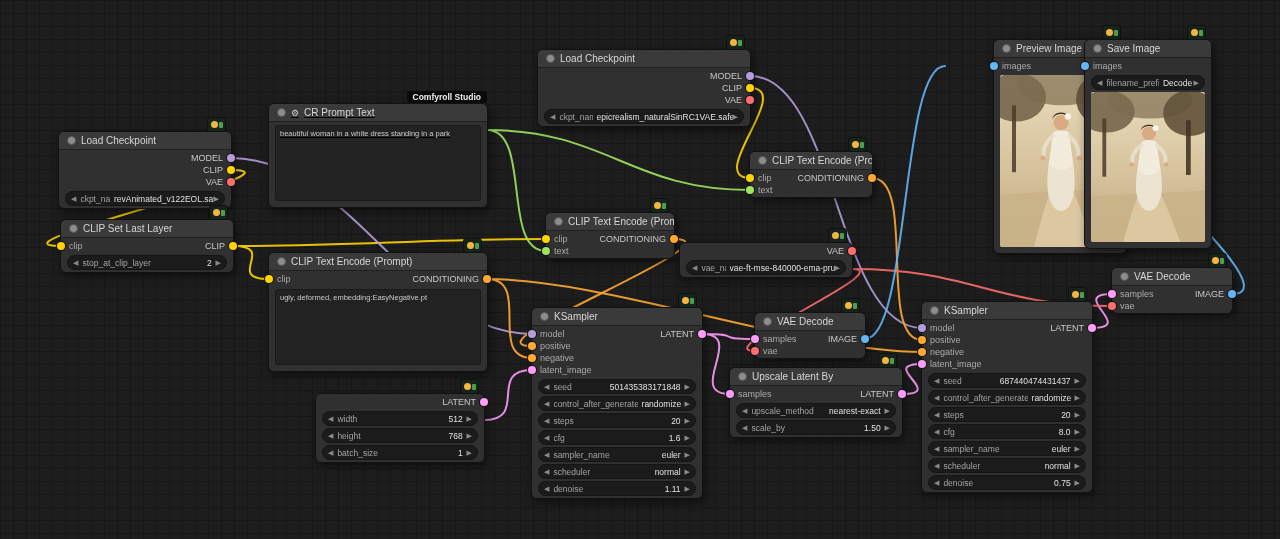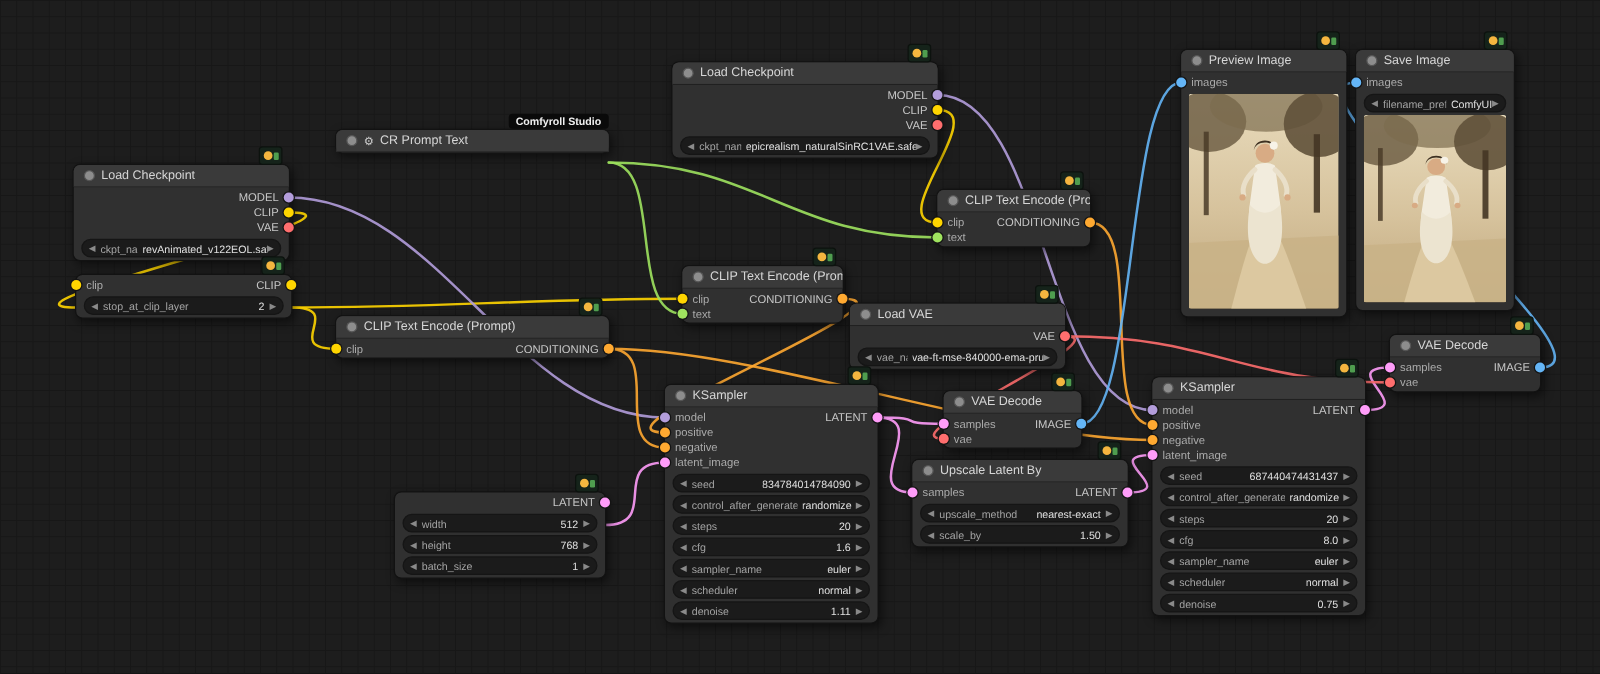--- a/index.html
+++ b/index.html
@@ -124,46 +124,51 @@
           <span class="w-label">ckpt_name</span>
           <span class="w-value">revAnimated_v122EOL.safetensors</span>
           <span class="w-arrow">▶</span>
         </div>
       </div>
       <div class="node" style="left: 60px; top: 219px; width: 172px;">
         <div class="nbadge">
           <span class="b-y"></span>
           <span class="b-g"></span>
         </div>
+        <div class="ntitle">
+          <span class="cdot"></span>
+          <span>CLIP Set Last Layer</span>
+        </div>
         <div class="slots">
           <div class="slot-row">
             <div class="in-slot">
               <span class="sdot" style="background: rgb(255, 213, 0);"></span>
               <span>clip</span>
             </div>
             <div class="out-slot">
               <span>CLIP</span>
               <span class="sdot" style="background: rgb(255, 213, 0);"></span>
             </div>
           </div>
         </div>
         <div class="widget">
           <span class="w-arrow">◀</span>
           <span class="w-label">stop_at_clip_layer</span>
           <span class="w-value">2</span>
           <span class="w-arrow">▶</span>
         </div>
       </div>
-      <div class="node" style="left: 268px; top: 103px; width: 218px;">
+      <div class="node" style="left: 268px; top: 103px; width: 218px; text-decoration: underline;">
         <div class="vbadge">Comfyroll Studio</div>
         <div class="ntitle">
           <span class="cdot"></span>
           <span class="ticon">⚙</span>
           <span>CR Prompt Text</span>
         </div>
+        <div class="ntext">beautiful woman in a white dress standing in a park</div>
       </div>
       <div class="node" style="left: 268px; top: 252px; width: 218px;">
         <div class="nbadge">
           <span class="b-y"></span>
           <span class="b-g"></span>
         </div>
         <div class="ntitle">
           <span class="cdot"></span>
           <span>CLIP Text Encode (Prompt)</span>
         </div>
@@ -172,20 +177,21 @@
             <div class="in-slot">
               <span class="sdot" style="background: rgb(255, 213, 0);"></span>
               <span>clip</span>
             </div>
             <div class="out-slot">
               <span>CONDITIONING</span>
               <span class="sdot" style="background: rgb(255, 169, 49);"></span>
             </div>
           </div>
         </div>
+        <div class="ntext">ugly, deformed, embedding:EasyNegative.pt</div>
       </div>
       <div class="node" style="left: 537px; top: 49px; width: 212px;">
         <div class="nbadge">
           <span class="b-y"></span>
           <span class="b-g"></span>
         </div>
         <div class="ntitle">
           <span class="cdot"></span>
           <span>Load Checkpoint</span>
         </div>
@@ -270,24 +276,20 @@
               <span>text</span>
             </div>
           </div>
         </div>
       </div>
       <div class="node" style="left: 679px; top: 242px; width: 172px;">
         <div class="nbadge">
           <span class="b-y"></span>
           <span class="b-g"></span>
         </div>
-        <div class="ntitle">
-          <span class="cdot"></span>
-          <span>Load VAE</span>
-        </div>
         <div class="slots">
           <div class="slot-row">
             <div class="out-slot">
               <span>VAE</span>
               <span class="sdot" style="background: rgb(255, 110, 110);"></span>
             </div>
           </div>
         </div>
         <div class="widget">
           <span class="w-arrow">◀</span>
@@ -331,21 +333,21 @@
           <div class="slot-row">
             <div class="in-slot">
               <span class="sdot" style="background: rgb(255, 156, 249);"></span>
               <span>latent_image</span>
             </div>
           </div>
         </div>
         <div class="widget">
           <span class="w-arrow">◀</span>
           <span class="w-label">seed</span>
-          <span class="w-value">834784014784090</span>
+          <span class="w-value">501435383171848</span>
           <span class="w-arrow">▶</span>
         </div>
         <div class="widget">
           <span class="w-arrow">◀</span>
           <span class="w-label">control_after_generate</span>
           <span class="w-value">randomize</span>
           <span class="w-arrow">▶</span>
         </div>
         <div class="widget">
           <span class="w-arrow">◀</span>
@@ -547,21 +549,21 @@
           <span class="w-value">normal</span>
           <span class="w-arrow">▶</span>
         </div>
         <div class="widget">
           <span class="w-arrow">◀</span>
           <span class="w-label">denoise</span>
           <span class="w-value">0.75</span>
           <span class="w-arrow">▶</span>
         </div>
       </div>
-      <div class="node" style="left: 944px; top: 39px; width: 132px;">
+      <div class="node" style="left: 993px; top: 39px; width: 132px;">
         <div class="nbadge">
           <span class="b-y"></span>
           <span class="b-g"></span>
         </div>
         <div class="ntitle">
           <span class="cdot"></span>
           <span>Preview Image</span>
         </div>
         <div class="slots">
           <div class="slot-row">
@@ -611,21 +613,21 @@
           <div class="slot-row">
             <div class="in-slot">
               <span class="sdot" style="background: rgb(100, 181, 246);"></span>
               <span>images</span>
             </div>
           </div>
         </div>
         <div class="widget">
           <span class="w-arrow">◀</span>
           <span class="w-label">filename_prefix</span>
-          <span class="w-value">ComfyUI</span>
+          <span class="w-value">Decode</span>
           <span class="w-arrow">▶</span>
         </div>
         <div class="nimg" style="height: 150px;"><svg width="100%" height="100%" viewBox="0 0 120 170" preserveAspectRatio="none">
             <defs>
               <linearGradient id="g14" x1="0" y1="0" x2="0" y2="1">
                 <stop offset="0" stop-color="#e9dcbd"></stop>
                 <stop offset="0.55" stop-color="#d6c29c"></stop>
                 <stop offset="1" stop-color="#c0a87e"></stop>
               </linearGradient>
             </defs>

